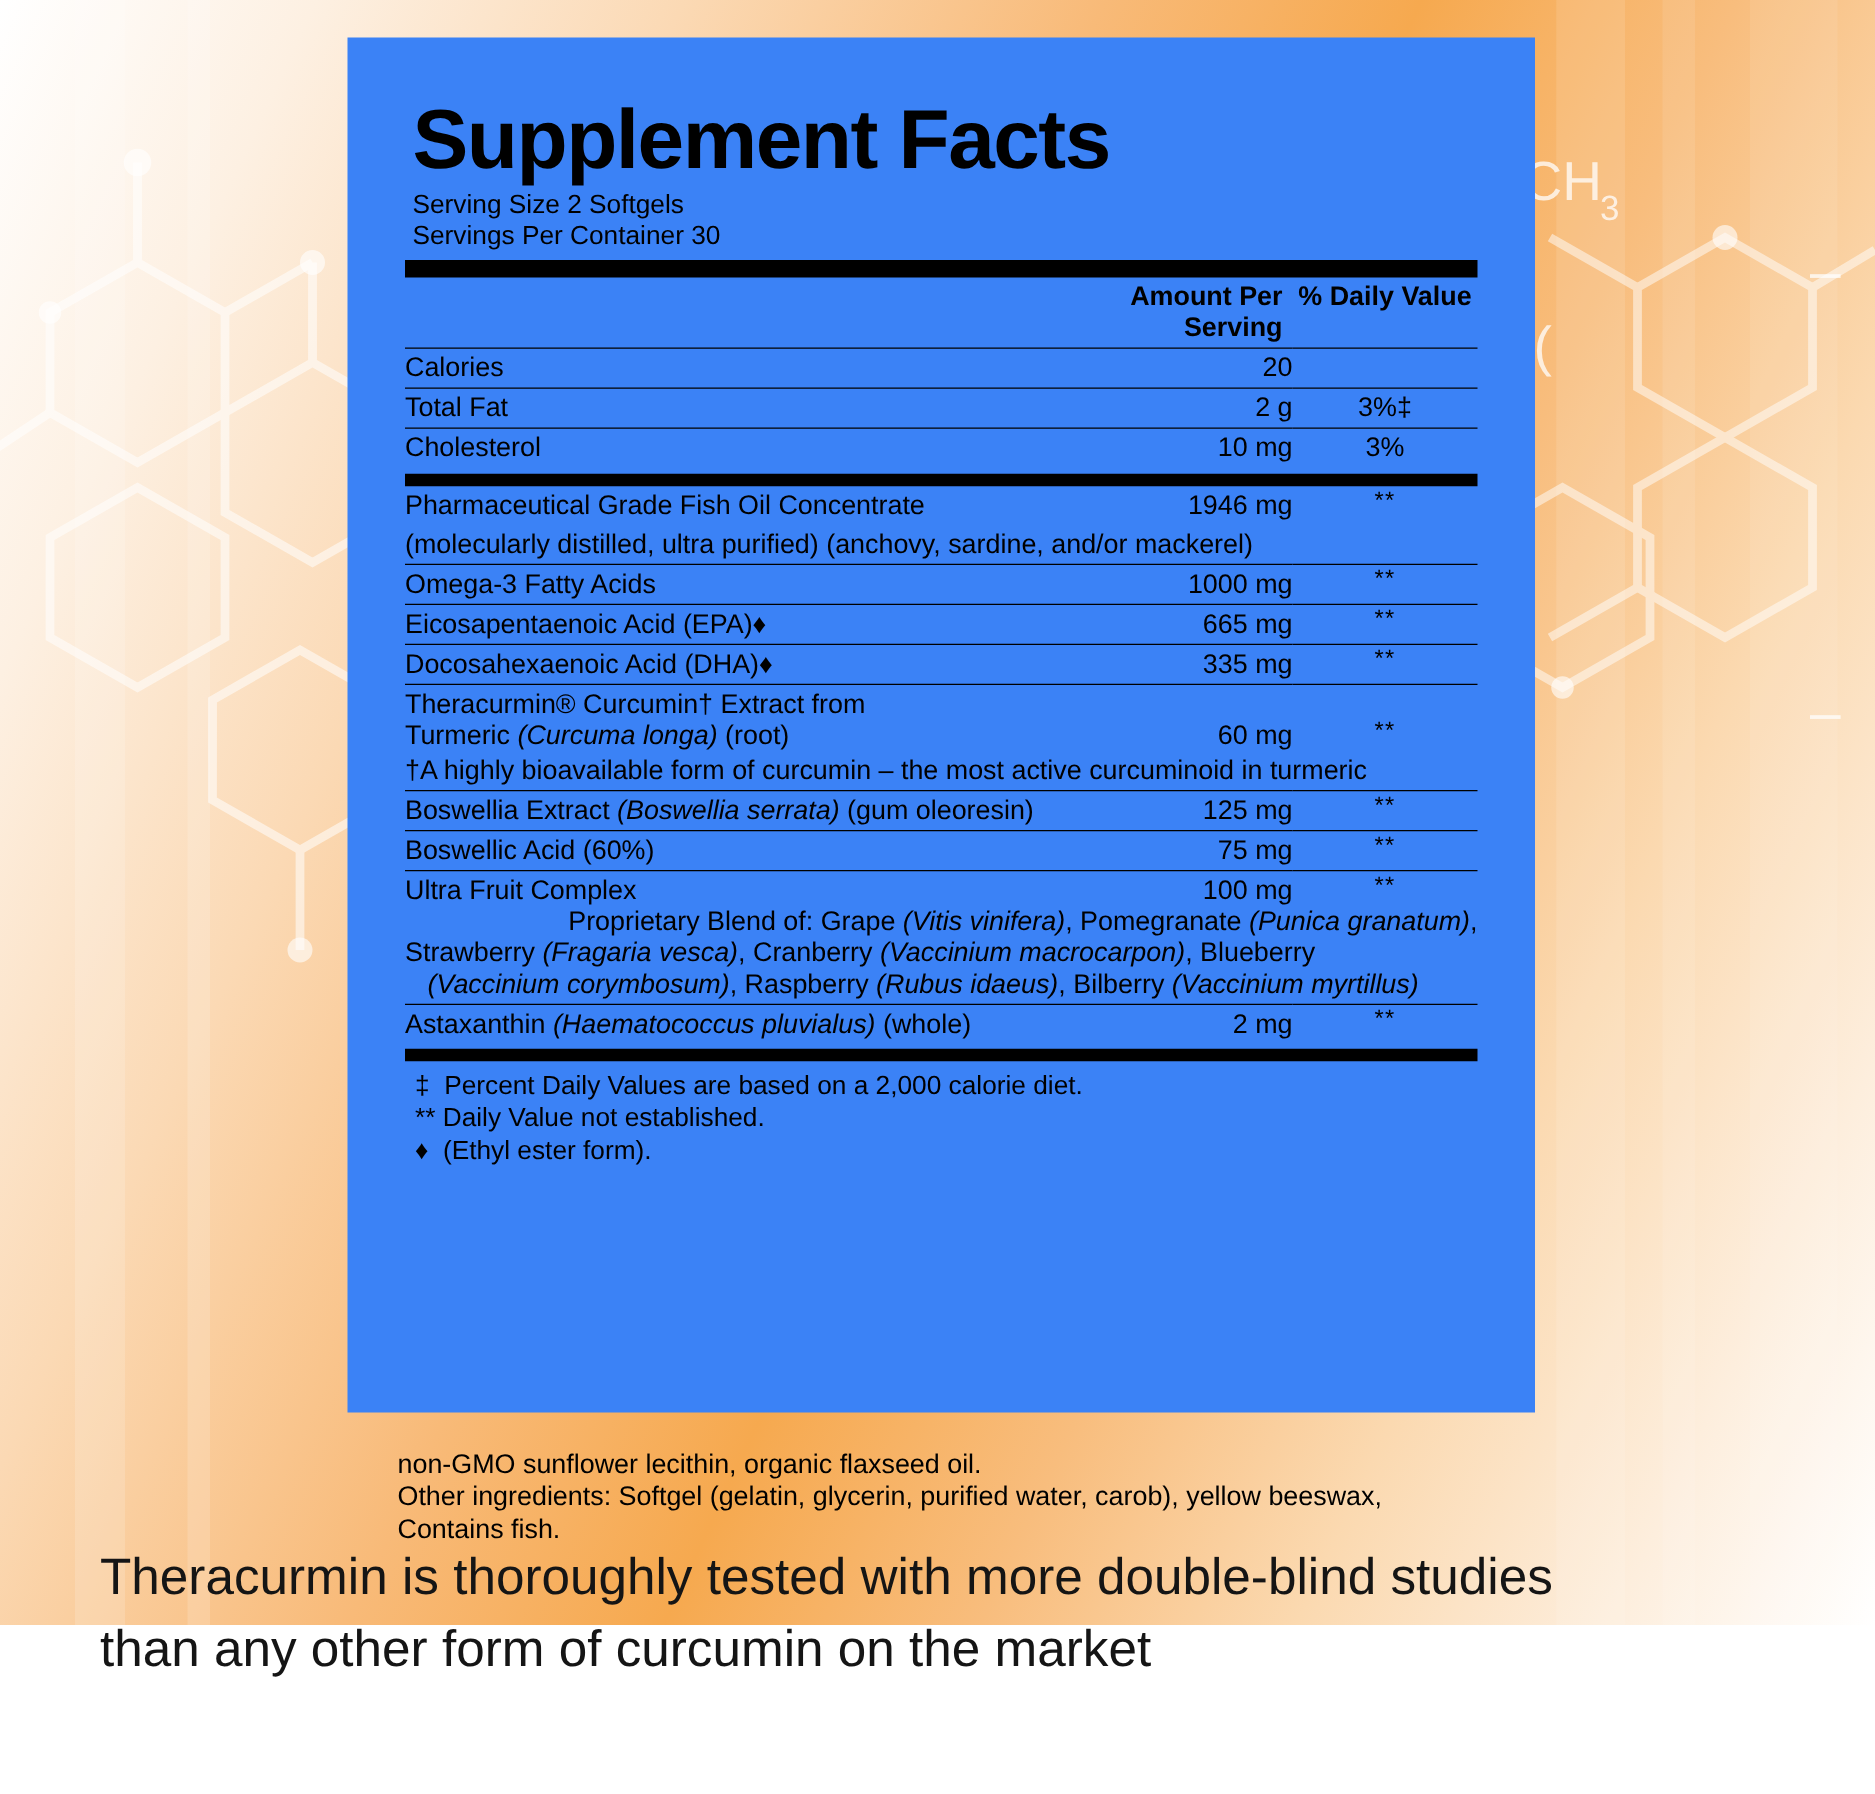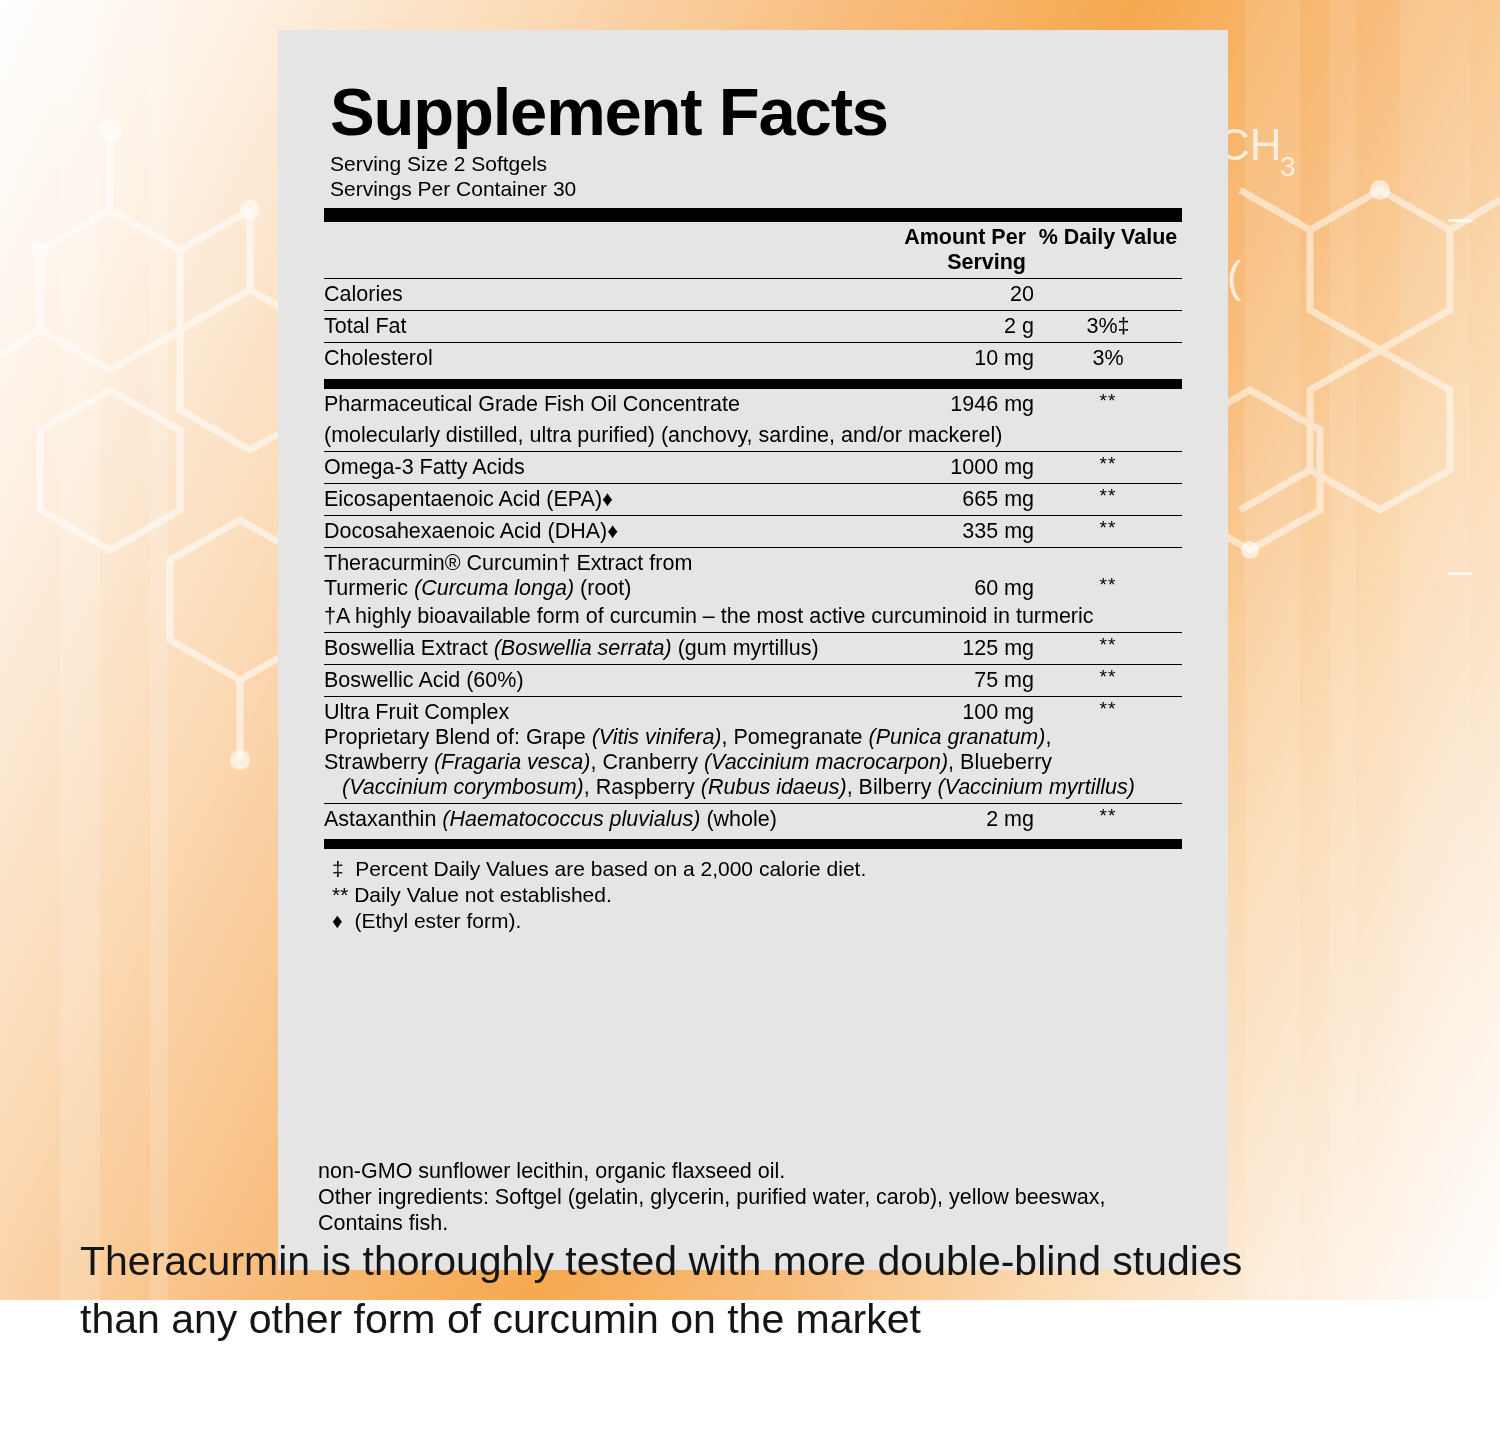--- a/index.html
+++ b/index.html
@@ -46,22 +46,22 @@
     width: 1500px;
     height: 1300px;
   }
 
   
   #label-panel {
     position: absolute;
     left: 278px;
     top: 30px;
     width: 950px;
-    height: 1240px;
-    background: #e5e5e5;
+    height: 1100px;
+    background: #3b82f6;
   }
 
   #facts {
     position: absolute;
     left: 46px;
     top: 45px;
     width: 858px;
     color: #000;
   }
 
@@ -276,38 +276,38 @@
         </td>
         <td class="amt" style="padding-top:0;">60 mg</td>
         <td class="dv dstar" style="padding-top:0;">**</td>
       </tr>
       <tr class="row-rule">
         <td class="name" colspan="3" style="padding-top:0;">†A highly bioavailable form of curcumin – the most active curcuminoid in turmeric</td>
       </tr>
 
       <tr class="row-rule">
         <td class="name">
-          <span>Boswellia Extract </span><span class="ital">(Boswellia serrata)</span><span> (gum myrtillus)</span>
+          <span>Boswellia Extract </span><span class="ital">(Boswellia serrata)</span><span> (gum oleoresin)</span>
         </td>
         <td class="amt">125 mg</td>
         <td class="dv dstar">**</td>
       </tr>
       <tr class="row-rule">
         <td class="name ind1">Boswellic Acid (60%)</td>
         <td class="amt">75 mg</td>
         <td class="dv dstar">**</td>
       </tr>
 
       <tr>
         <td class="name" style="padding-bottom:0;">Ultra Fruit Complex</td>
         <td class="amt" style="padding-bottom:0;">100 mg</td>
         <td class="dv dstar" style="padding-bottom:0;">**</td>
       </tr>
       <tr>
-        <td class="name ind1 fullwide" colspan="3" style="padding:0;">
+        <td class="name ind1 fullwide" colspan="3" style="padding:0;text-align:right;">
           <span>Proprietary Blend of: Grape </span><span class="ital">(Vitis vinifera)</span><span>, Pomegranate </span><span class="ital">(Punica granatum)</span><span>,</span>
         </td>
       </tr>
       <tr>
         <td class="name ind1 fullwide" colspan="3" style="padding:0;">
           <span>Strawberry </span><span class="ital">(Fragaria vesca)</span><span>, Cranberry </span><span class="ital">(Vaccinium macrocarpon)</span><span>, Blueberry</span>
         </td>
       </tr>
       <tr class="row-rule">
         <td class="name ind1 fullwide" colspan="3" style="padding:0 0 3px 18px;">

